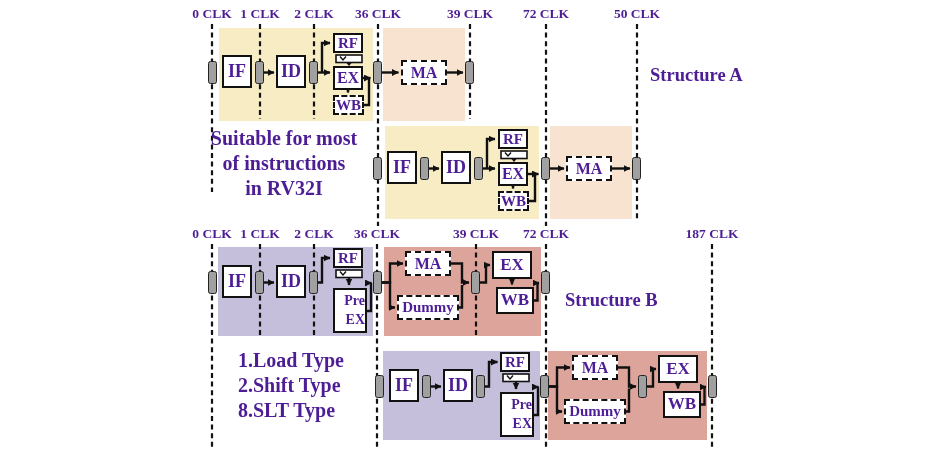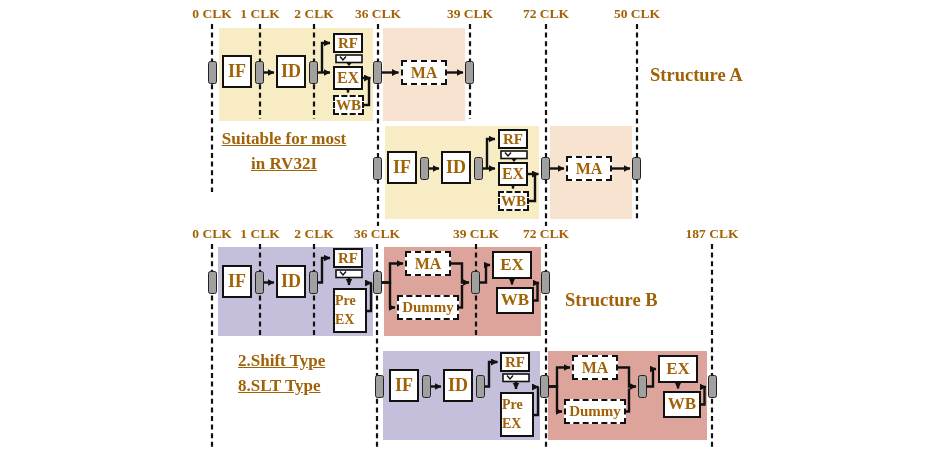--- a/index.html
+++ b/index.html
@@ -1,37 +1,37 @@
 <!DOCTYPE html>
 <html><head>
 <meta charset="utf-8">
 <style>
   html,body{margin:0;padding:0;background:#fff;}
   .canvas{
     position:relative;width:931px;height:452px;background:#ffffff;overflow:hidden;
-    font-family:"Liberation Serif",serif;font-weight:bold;color:#a16207;
+    font-family:"Liberation Serif",serif;font-weight:bold;color:#4c1d95;
   }
   .bg{position:absolute;}
   svg.layer{position:absolute;left:0;top:0;}
   .box{
     position:absolute;background:#fff;border:2.5px solid #111;box-sizing:border-box;
-    display:flex;align-items:center;justify-content:center;text-align:left;line-height:1.1;
+    display:flex;align-items:center;justify-content:center;text-align:right;line-height:1.1;
   }
   .box.dashed{border-style:dashed;border-width:2.3px;}
   .f18{font-size:18px;}
   .f17{font-size:17px;}
   .f16{font-size:16px;}
   .f15{font-size:15px;}
   .f14{font-size:14px;line-height:1.35;}
   .reg{
     position:absolute;width:9px;height:23px;background:#a0a0a0;
     border:1.7px solid #222;border-radius:2.5px;box-sizing:border-box;
   }
   .clk{position:absolute;transform:translateX(-50%);font-size:13.5px;white-space:nowrap;}
-  .note{position:absolute;font-size:17px;line-height:25px;text-decoration:underline;}
+  .note{position:absolute;font-size:20px;line-height:25px;}
   .note.centered{text-align:center;}
   .slabel{position:absolute;font-size:18.5px;white-space:nowrap;}
 </style>
 </head>
 <body>
 
 <div class="canvas">
 
   <div class="bg" style="left:219px;top:28px;width:154px;height:93px;background:#f7ecc3;"></div>
   <div class="bg" style="left:383px;top:28px;width:82px;height:93px;background:#f8e3d1;"></div>
@@ -203,22 +203,24 @@
   <div class="box f17" style="left:663px;top:391px;width:38px;height:27px;">WB</div>
   <div class="reg" style="left:375px;top:375px;"></div>
   <div class="reg" style="left:422px;top:375px;"></div>
   <div class="reg" style="left:476px;top:375px;"></div>
   <div class="reg" style="left:540px;top:375px;"></div>
   <div class="reg" style="left:638px;top:375px;"></div>
   <div class="reg" style="left:708px;top:375px;"></div>
 
   <div class="note centered" style="left:203px;top:126px;width:162px;">
     <div>Suitable for most</div>
+    <div>of instructions</div>
     <div>in RV32I</div>
   </div>
   <div class="note" style="left:238px;top:348px;width:160px;">
+    <div>1.Load Type</div>
     <div>2.Shift Type</div>
     <div>8.SLT Type</div>
   </div>
   <div class="slabel" style="left:650px;top:65px;">Structure A</div>
   <div class="slabel" style="left:565px;top:290px;">Structure B</div>
 
 </div>
 
 </body></html>

